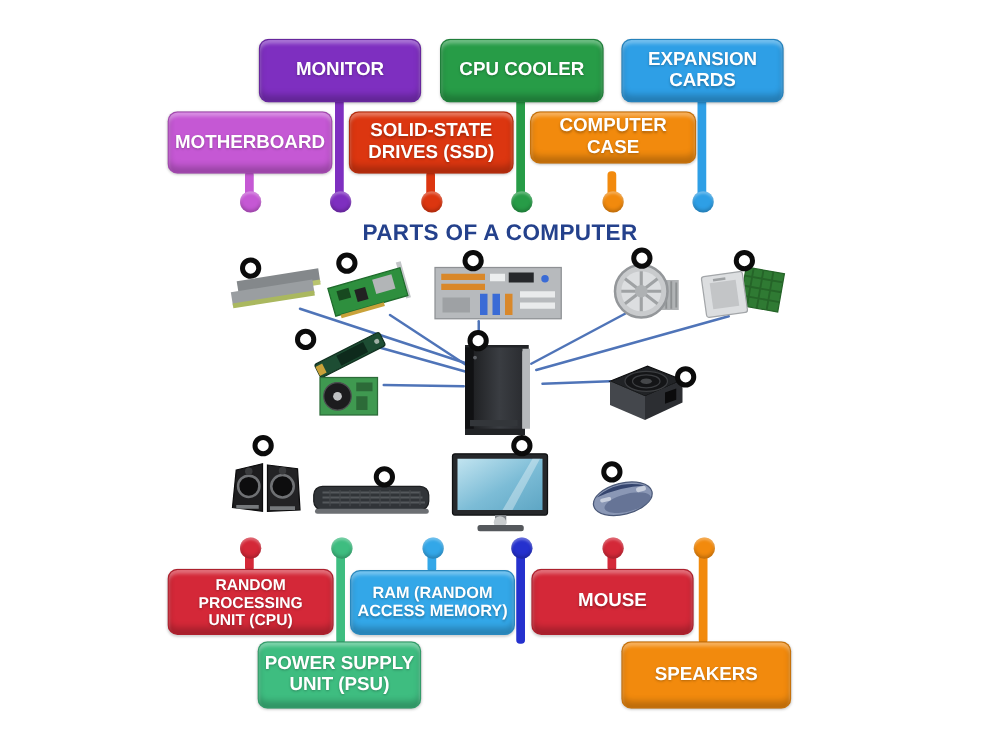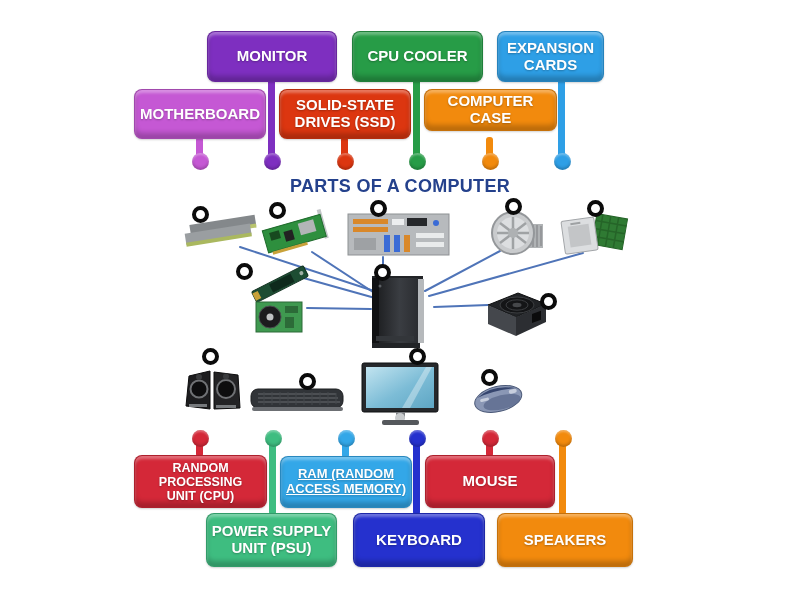--- a/index.html
+++ b/index.html
@@ -51,53 +51,52 @@
   <div class="stem" style="left: 268px; top: 78px; height: 85px; --bg: #7E2FC0;"></div>
   <div class="dot" style="left: 264px; top: 153px; --bg: #7E2FC0;"></div>
   <div class="tag" style="left: 207px; top: 31px; width: 130px; height: 51px; --bg: #7E2FC0;">MONITOR</div>
 
   <div class="stem" style="left: 413px; top: 78px; height: 85px; --bg: #279C47;"></div>
   <div class="dot" style="left: 409px; top: 153px; --bg: #279C47;"></div>
   <div class="tag" style="left: 352px; top: 31px; width: 131px; height: 51px; --bg: #279C47;">CPU COOLER</div>
 
   <div class="stem" style="left: 558px; top: 78px; height: 85px; --bg: #2E9FE6;"></div>
   <div class="dot" style="left: 554px; top: 153px; --bg: #2E9FE6;"></div>
-  <div class="tag" style="left: 497px; top: 31px; width: 107px; height: 51px; --bg: #2E9FE6;">EXPANSION CARDS</div>
+  <div class="tag" style="left: 497px; top: 31px; width: 130px; height: 51px; --bg: #2E9FE6;">EXPANSION CARDS</div>
 
   <div class="stem" style="left: 196px; top: 137px; height: 26px; --bg: #C558D4;"></div>
   <div class="dot" style="left: 192px; top: 153px; --bg: #C558D4;"></div>
   <div class="tag" style="left: 134px; top: 89px; width: 132px; height: 50px; --bg: #C558D4;">MOTHERBOARD</div>
 
   <div class="stem" style="left: 341px; top: 137px; height: 26px; --bg: #DC3610;"></div>
   <div class="dot" style="left: 337px; top: 153px; --bg: #DC3610;"></div>
   <div class="tag" style="left: 279px; top: 89px; width: 132px; height: 50px; --bg: #DC3610;">SOLID-STATE DRIVES (SSD)</div>
 
   <div class="stem" style="left: 486px; top: 137px; height: 26px; --bg: #F28A0D;"></div>
   <div class="dot" style="left: 482px; top: 153px; --bg: #F28A0D;"></div>
   <div class="tag" style="left: 424px; top: 89px; width: 133px; height: 42px; --bg: #F28A0D;">COMPUTER CASE</div>
 
   <div class="stem" style="left: 196px; top: 437px; height: 20px; --bg: #D42838;"></div>
   <div class="dot" style="left: 192px; top: 430px; --bg: #D42838;"></div>
   <div class="tag fs12" style="left: 134px; top: 455px; width: 133px; height: 53px; --bg: #D42838;">RANDOM PROCESSING UNIT (CPU)</div>
 
   <div class="stem" style="left: 342px; top: 437px; height: 21px; --bg: #33A7E8;"></div>
   <div class="dot" style="left: 338px; top: 430px; --bg: #33A7E8;"></div>
-  <div class="tag fs13" style="left: 280px; top: 456px; width: 132px; height: 52px; text-decoration: underline; --bg: #33A7E8;">RAM (RANDOM ACCESS MEMORY)</div>
+  <div class="tag fs13" style="left: 280px; top: 456px; width: 132px; height: 52px; --bg: #33A7E8;">RAM (RANDOM ACCESS MEMORY)</div>
 
   <div class="stem" style="left: 486px; top: 437px; height: 20px; --bg: #D42838;"></div>
   <div class="dot" style="left: 482px; top: 430px; --bg: #D42838;"></div>
   <div class="tag" style="left: 425px; top: 455px; width: 130px; height: 53px; --bg: #D42838;">MOUSE</div>
 
   <div class="stem" style="left: 269px; top: 437px; height: 78px; --bg: #3EBD80;"></div>
   <div class="dot" style="left: 265px; top: 430px; --bg: #3EBD80;"></div>
   <div class="tag" style="left: 206px; top: 513px; width: 131px; height: 54px; --bg: #3EBD80;">POWER SUPPLY UNIT (PSU)</div>
 
   <div class="stem" style="left: 413px; top: 437px; height: 78px; --bg: #2531CE;"></div>
   <div class="dot" style="left: 409px; top: 430px; --bg: #2531CE;"></div>
-  <div class="tag" style="left: 353px; top: 513px; width: 132px; height: 54px; --bg: #2531CE;">KEYBOARD</div>
 
   <div class="stem" style="left: 559px; top: 437px; height: 78px; --bg: #F28A0D;"></div>
   <div class="dot" style="left: 555px; top: 430px; --bg: #F28A0D;"></div>
   <div class="tag" style="left: 497px; top: 513px; width: 136px; height: 54px; --bg: #F28A0D;">SPEAKERS</div>
 
   <div class="part" style="left:183px;top:214px;" aria-label="ram-modules">
     <svg width="78" height="38" viewBox="0 0 78 38">
       <g transform="rotate(-9 39 19)">
         <rect x="8" y="6" width="66" height="11" fill="#84888b"></rect>
           <rect x="8" y="15" width="66" height="4" fill="#b9c46e"></rect>

